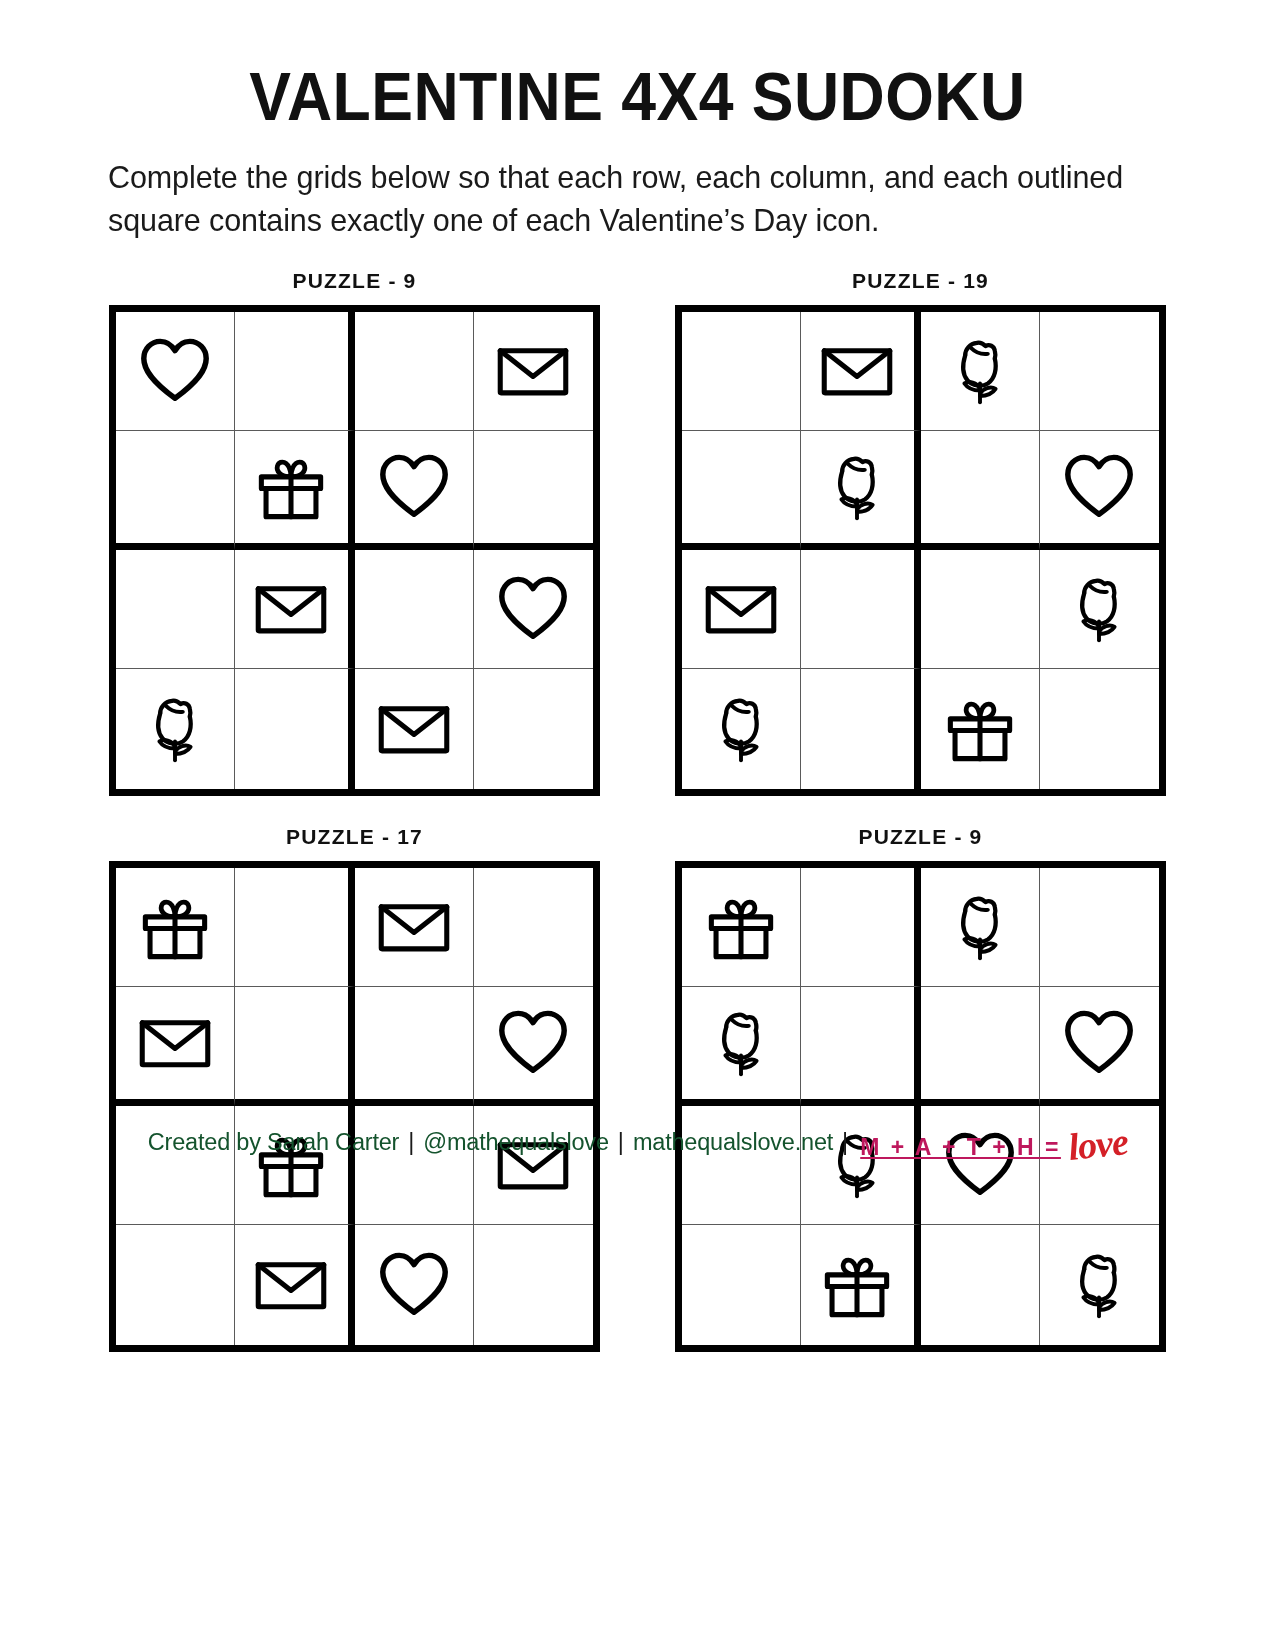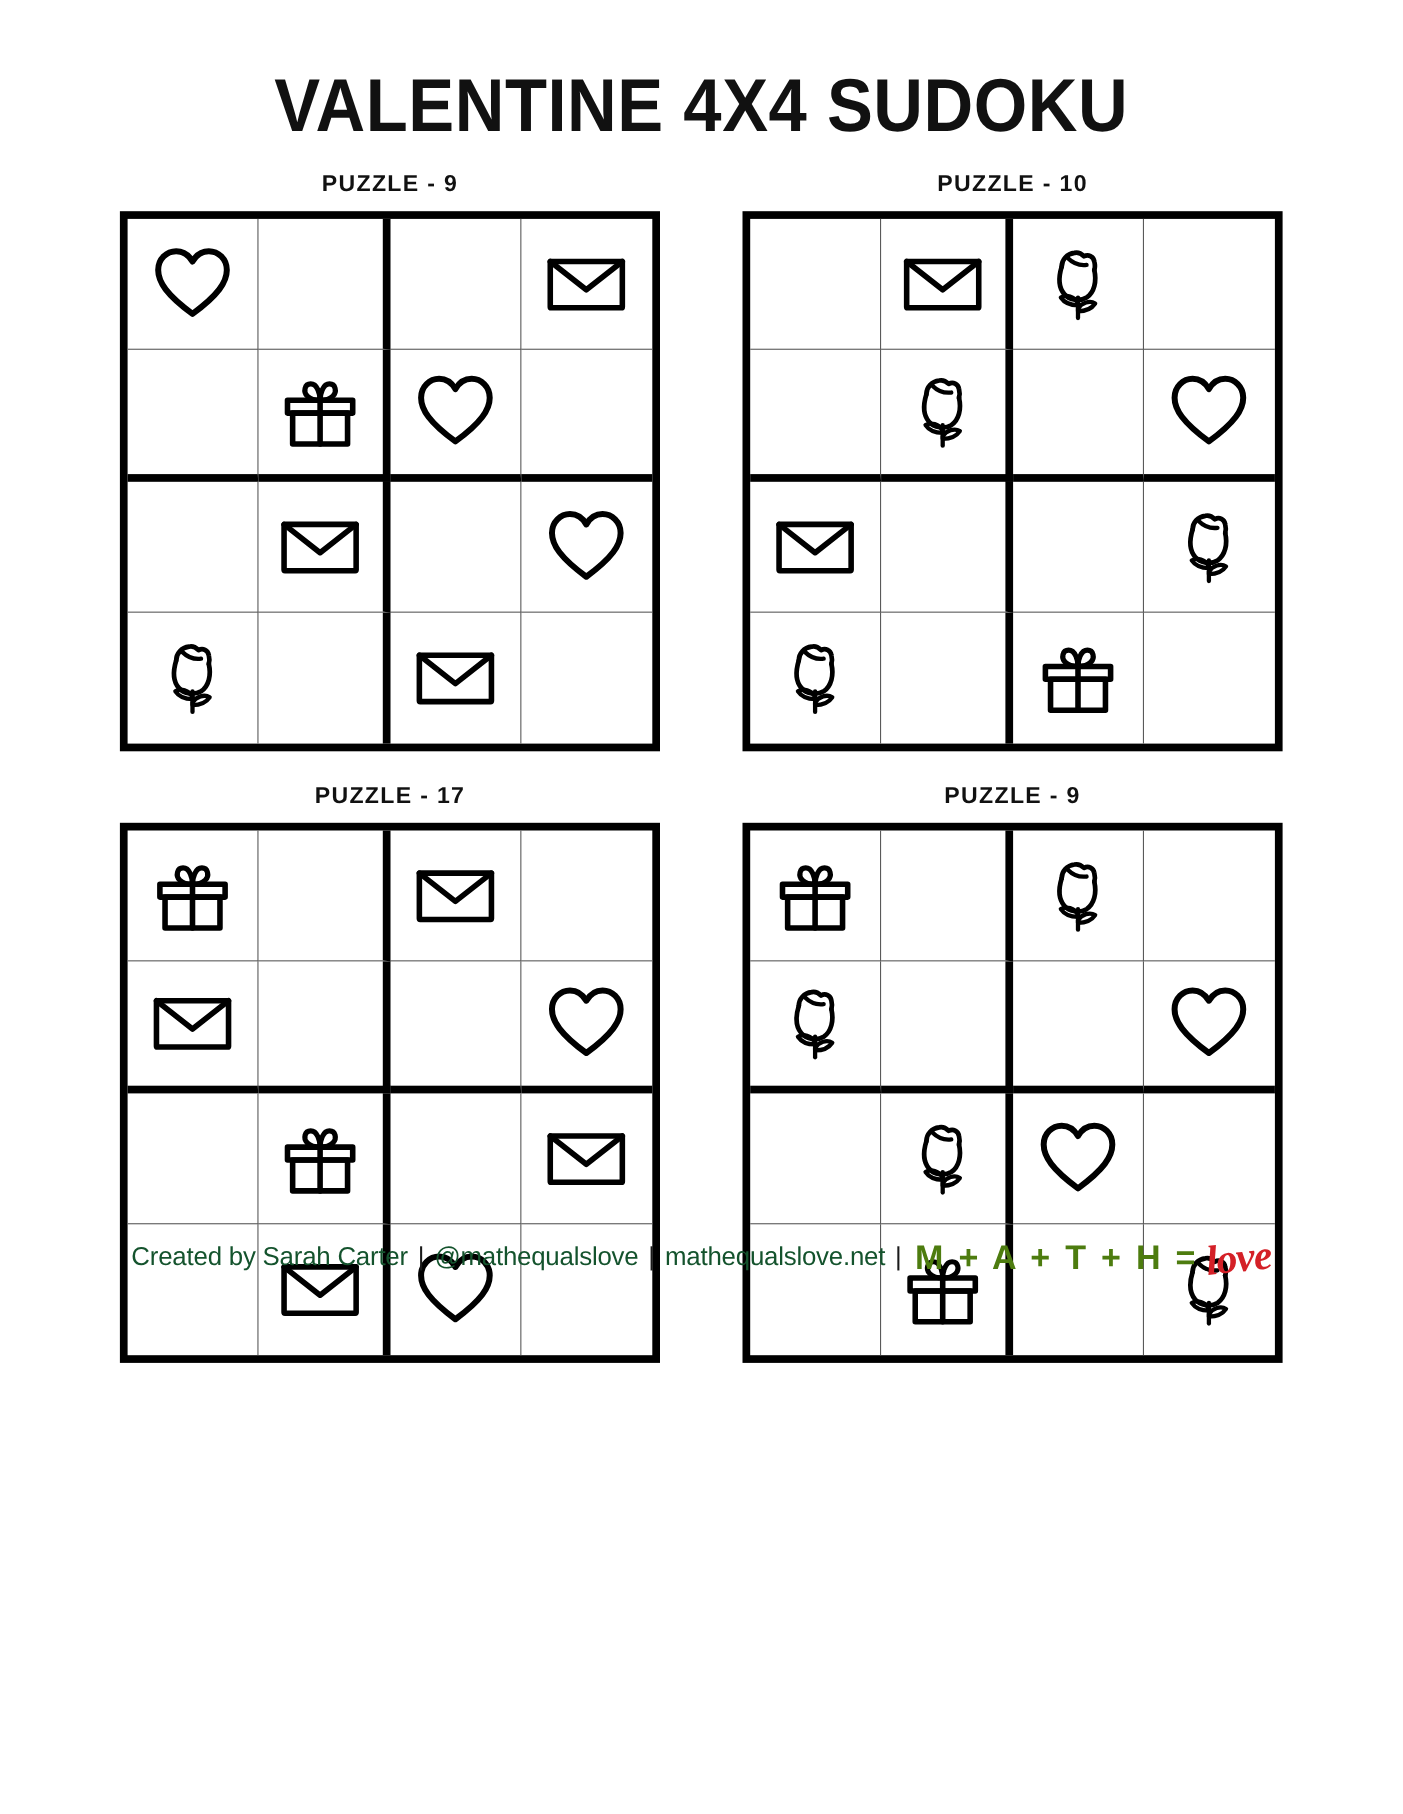--- a/index.html
+++ b/index.html
@@ -143,43 +143,45 @@
     padding: 0 9px;
   }
   .logo {
     display: inline-flex;
     align-items: baseline;
     margin-left: 3px;
   }
   .logo-math {
     font-family: "Liberation Sans", sans-serif;
     font-weight: bold;
-    font-size: 31px;
+    font-size: 23px;
     letter-spacing: 2.5px;
-    color: #4d7c0f;
+    color: #be185d;
+    text-decoration: underline;
   }
   .logo-love {
     font-family: "Liberation Serif", serif;
     font-style: italic;
     font-weight: bold;
     font-size: 38px;
     color: #d42027;
     margin-left: 7px;
     transform: rotate(-6deg) translateY(2px);
     display: inline-block;
     letter-spacing: -1px;
   }
 </style>
 </head>
 <body>
 
 <div class="page">
 
   <h1 class="title">VALENTINE 4X4 SUDOKU</h1>
 
+  <p class="instructions">Complete the grids below so that each row, each column, and each outlined square contains exactly one of each Valentine’s Day icon.</p>
 
   <div class="puzzles" id="puzzles">
       <div class="puzzle">
         <div class="puzzle-label">PUZZLE - 9</div>
         <div class="grid">
           <div class="cell">
             <span class="icon-wrap">
               <svg width="78" height="78" viewBox="0 0 100 100">
                 <path d="M50 85 C20 63 10 48 10 34 C10 21 20 12 31 12 C40 12 46 17 50 24 C54 17 60 12 69 12 C80 12 90 21 90 34 C90 48 80 63 50 85 Z" stroke="#000" fill="none" stroke-linecap="round" stroke-linejoin="round" stroke-width="7"></path>
               </svg>
@@ -266,21 +268,21 @@
                 <path d="M8 24 L50 57 L92 24" stroke="#000" fill="none" stroke-linecap="round" stroke-linejoin="round" stroke-width="6.5"></path>
               </svg>
             </span>
           </div>
           <div class="cell">
             <span class="icon-empty"></span>
           </div>
         </div>
       </div>
       <div class="puzzle">
-        <div class="puzzle-label">PUZZLE - 10</div>
+        <div class="puzzle-label">PUZZLE - 19</div>
         <div class="grid">
           <div class="cell">
             <span class="icon-empty"></span>
           </div>
           <div class="cell">
             <span class="icon-wrap">
               <svg width="78" height="78" viewBox="0 0 100 100">
                 <rect x="8" y="24" width="84" height="54" rx="1" stroke="#000" fill="none" stroke-linecap="round" stroke-linejoin="round" stroke-width="6.5"></rect>
                 <path d="M8 24 L50 57 L92 24" stroke="#000" fill="none" stroke-linecap="round" stroke-linejoin="round" stroke-width="6.5"></path>
               </svg>

